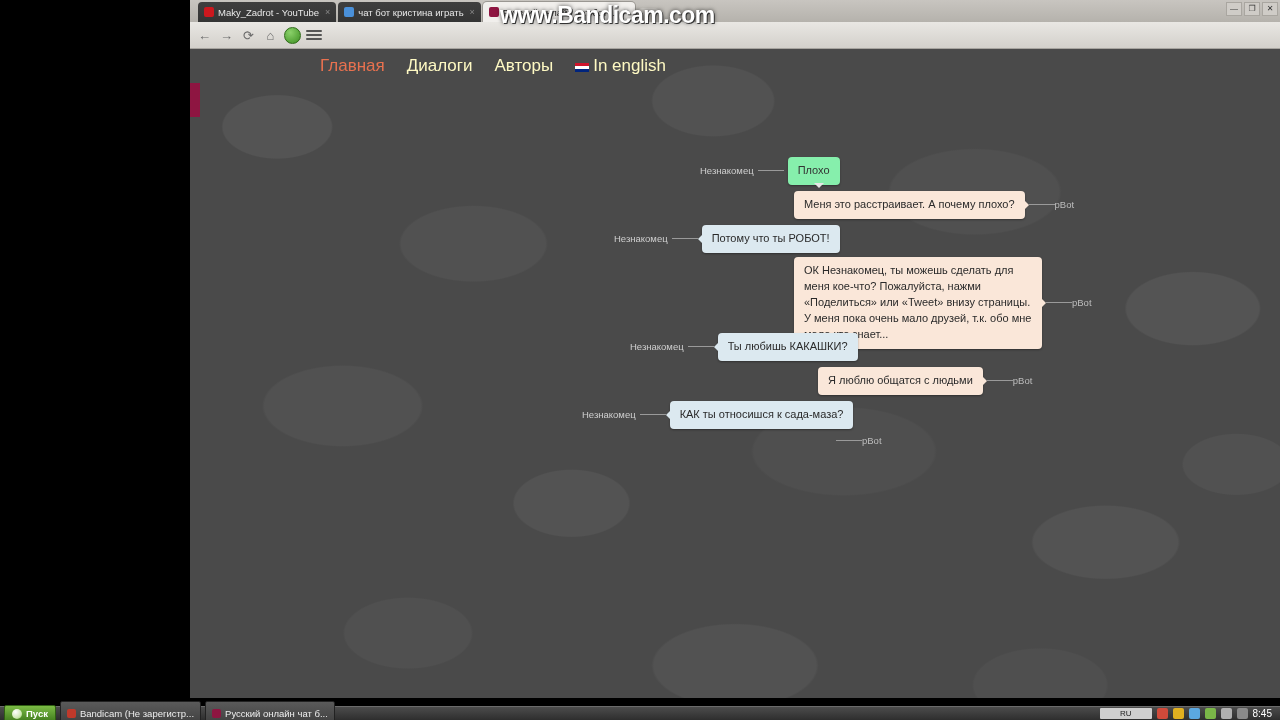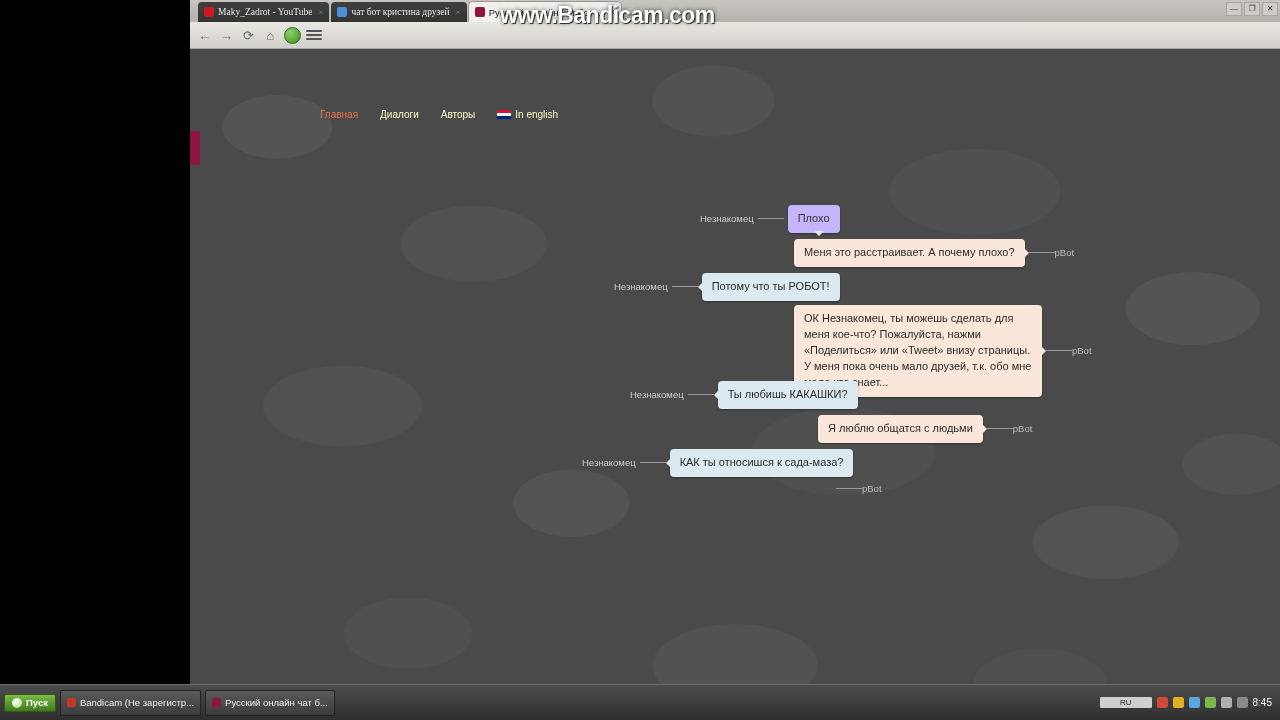--- a/index.html
+++ b/index.html
@@ -26,21 +26,21 @@
     display: flex; align-items: flex-end;
   }
   .tab {
     height: 20px; display: flex; align-items: center; gap: 4px;
     padding: 0 6px; font-size: 9.5px; color: #222;
     background: linear-gradient(#3a3a3a, #2e2e2e);
     border-radius: 4px 4px 0 0;
     margin-right: 2px;
     max-width: 160px; overflow: hidden; white-space: nowrap;
   }
-  .tab.inactive { background: linear-gradient(#3f3f3f,#343434); color: #e8e8e8; font-family: Liberation Serif, serif; }
+  .tab.inactive { background: linear-gradient(#3f3f3f,#343434); color: #e8e8e8; }
   .tab.active {
     background: #f1efec; color: #1a1a1a;
     box-shadow: 0 0 0 1px #9a9792;
     text-align: right;
   }
   .tab .favicon { width: 10px; height: 10px; border-radius: 2px; flex: 0 0 auto; }
   .tab .label { overflow: hidden; text-overflow: ellipsis; }
   .tab .x { font-size: 9px; color: #888; margin-left: 2px; }
   .tab.active .x { color: #555; }
   .newtab {
@@ -112,22 +112,21 @@
       radial-gradient(ellipse 88px 50px at 96% 64%, #515151 60%, transparent 62%),
       #4a4a4a;
     opacity: 1;
   }
   #page > * { position: relative; }
 
   
   .topnav {
     position: absolute; left: 0; top: 0; width: 1090px; height: 34px;
     display: flex; align-items: center; gap: 22px; padding-left: 130px;
-    font-size: 10px;
-    margin-top: 48px;
+    font-size: 17px;
   }
   .topnav a { color: #fef9c3; text-decoration: none; }
   .topnav a.active { color: #e8714f; }
   .flag {
     display: inline-block; width: 14px; height: 9px; margin-right: 4px;
     background:
       linear-gradient(#cf142b 0 33%, #fff 33% 66%, #00247d 66%);
     position: relative; top: 1px;
   }
   .brandtab {
@@ -146,21 +145,21 @@
   .name.bot { color: #bdbdbd; }
 
   .bubble {
     position: relative; font-size: 11px; line-height: 1.45;
     padding: 6px 10px; border-radius: 4px; color: #2a2a2a;
     box-shadow: 0 1px 2px rgba(0,0,0,.35);
   }
   .bubble.user { background: #dce9f0; }
   .bubble.bot  { background: #fae7d9; }
   .bubble.grey { background: #e5e5e5; color: #9a9a9a; }
-  .bubble.dark { background: #c4b5fd; color: #333; }
+  .bubble.dark { background: #86efac; color: #333; }
 
   
   .bubble.user::after {
     content: ""; position: absolute; left: -9px; top: 50%;
     transform: translateY(-50%);
     border: 5px solid transparent; border-right-color: #dce9f0;
   }
   .bubble.bot::after {
     content: ""; position: absolute; right: -9px; top: 50%;
     transform: translateY(-50%);
@@ -182,21 +181,21 @@
   
   .watermark {
     position: absolute; left: 500px; top: 2px;
     font-size: 23px; font-weight: bold; color: #fff;
     text-shadow: 0 0 4px rgba(0,0,0,.75), 1px 1px 0 #444;
     letter-spacing: -.5px;
   }
 
   
   #taskbar {
-    position: absolute; left: 0; bottom: 0; width: 1280px; height: 36px;
+    position: absolute; left: 0; bottom: 0; width: 1280px; height: 14px;
     background: linear-gradient(#4c4c4c,#2e2e2e);
     border-top: 1px solid #6b6b6b;
     display: flex; align-items: center; gap: 4px; padding: 0 4px;
     font-size: 9.5px; color: #eee;
   }
   .start {
     display: flex; align-items: center; gap: 4px;
     height: 18px; padding: 0 7px; border-radius: 2px;
     background: linear-gradient(#7bbb45,#3f7a1c); color: #fff; font-weight: bold;
     border: 1px solid #2f5e13;
@@ -231,21 +230,21 @@
 
     <div class="tabstrip">
       <div style="width:8px"></div>
       <div class="tab inactive">
         <span class="favicon" style="background:#cc181e"></span>
         <span class="label">Maky_Zadrot - YouTube</span>
         <span class="x">×</span>
       </div>
       <div class="tab inactive">
         <span class="favicon" style="background:#4a90d9"></span>
-        <span class="label">чат бот кристина друзей</span>
+        <span class="label">чат бот кристина играть</span>
         <span class="x">×</span>
       </div>
       <div class="tab active">
         <span class="favicon" style="background:#8e1541"></span>
         <span class="label">Русский онлайн чат бот ...</span>
         <span class="x">×</span>
       </div>
       <div class="newtab"></div>
       <div class="wincontrols">
         <div>—</div>

